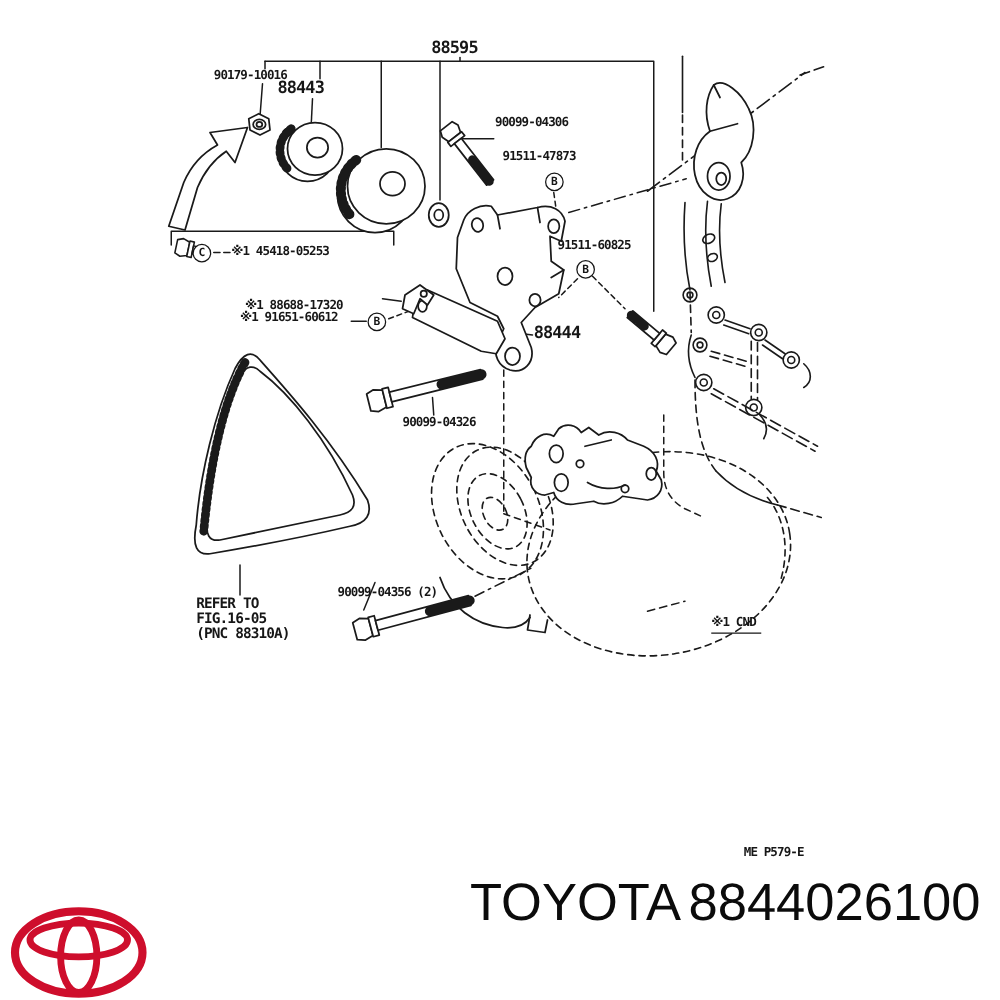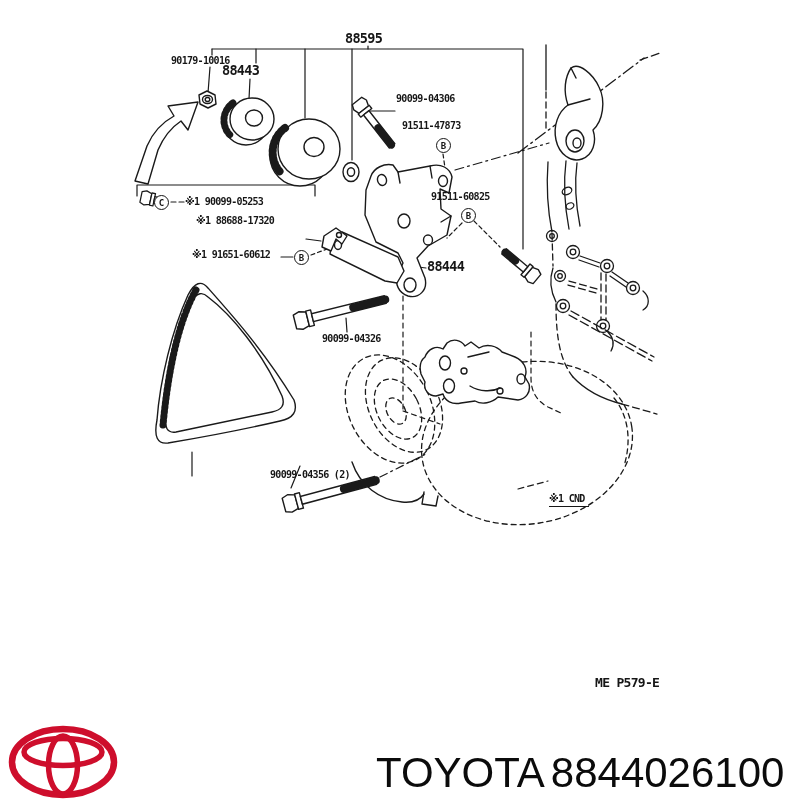--- a/index.html
+++ b/index.html
@@ -4,26 +4,26 @@
 <style>
   html,body{margin:0;padding:0;background:#fff;}
   .page{position:relative;width:800px;height:800px;background:#ffffff;overflow:hidden;
         font-family:"DejaVu Sans","Liberation Sans",sans-serif;}
   .diagram{position:absolute;left:0;top:0;width:652px;height:715px;}
   svg{position:absolute;left:0;top:0;}
   .lbl{position:absolute;font-family:"DejaVu Sans Mono","DejaVu Sans",monospace;
        font-weight:bold;font-size:10px;letter-spacing:-0.7px;color:#161616;
        white-space:nowrap;line-height:13px;}
   .lbl.big{font-size:13.5px;}
-  .lbl.small{font-size:13px;line-height:12px;}
+  .lbl.small{font-size:10px;line-height:12px;}
   .marker{position:absolute;width:13px;height:13px;border:1.6px solid #161616;border-radius:50%;
           background:#fff;display:flex;align-items:center;justify-content:center;
           font-family:"DejaVu Sans Mono",monospace;font-weight:bold;font-size:9px;color:#161616;}
-  .underlined{border-bottom:1.8px solid #161616;padding:0 4px 1px 0;}
-  .footer-title{position:absolute;left:376px;top:749px;font-family:"Liberation Sans",sans-serif;
+  .underlined{border-bottom:1.8px solid #161616;padding:0 4px 1px 0;margin-left:20px;}
+  .footer-title{position:absolute;left:376px;top:698px;font-family:"Liberation Sans",sans-serif;
        font-size:42px;font-weight:400;color:#0b0b0b;letter-spacing:0px;white-space:nowrap;}
   .footer-title span{margin-right:6px;}
   .refer{font-size:11.5px;line-height:12px;}
 </style>
 </head>
 <body>
 
 <div class="page">
   <div class="diagram">
 
@@ -222,28 +222,33 @@
           <line x1="62" y1="0" x2="95" y2="0" stroke-width="8" stroke-dasharray="1.5,2.6" fill="none"></line>
         </g>
       </g>
     </svg>
 
     <div class="lbl big" style="left:345px;top:32px">88595</div>
     <div class="lbl" style="left:171px;top:54px">90179-10016</div>
     <div class="lbl big" style="left:222px;top:64px">88443</div>
     <div class="lbl" style="left:396px;top:92px">90099-04306</div>
     <div class="lbl" style="left:402px;top:119px">91511-47873</div>
-    <div class="lbl" style="left:431px;top:190px">91511-60825</div>
-    <div class="lbl" style="left:185px;top:195px">※1 90099-05253</div>
-    <div class="lbl" style="left:196px;top:214px">※1 88688-17320</div>
+    <div class="lbl" style="left:446px;top:190px">91511-60825</div>
+    <div class="lbl" style="left:185px;top:195px">※1 45418-05253</div>
+    <div class="lbl" style="left:196px;top:238px">※1 88688-17320</div>
     <div class="lbl" style="left:192px;top:248px">※1 91651-60612</div>
     <div class="lbl big" style="left:427px;top:260px">88444</div>
     <div class="lbl" style="left:322px;top:332px">90099-04326</div>
     <div class="lbl" style="left:270px;top:468px">90099-04356 (2)</div>
 
+    <div class="lbl refer" style="left:157px;top:476px">
+      <div>REFER TO</div>
+      <div>FIG.16-05</div>
+      <div>(PNC 88310A)</div>
+    </div>
 
     <div class="lbl underlined" style="left:549px;top:492px">※1 CND</div>
     <div class="lbl small" style="left:595px;top:677px">ME P579-E</div>
 
     <div class="marker" style="left:436px;top:138px">B</div>
     <div class="marker" style="left:461px;top:208px">B</div>
     <div class="marker" style="left:294px;top:250px">B</div>
     <div class="marker" style="left:154px;top:195px">C</div>
   </div>
 

